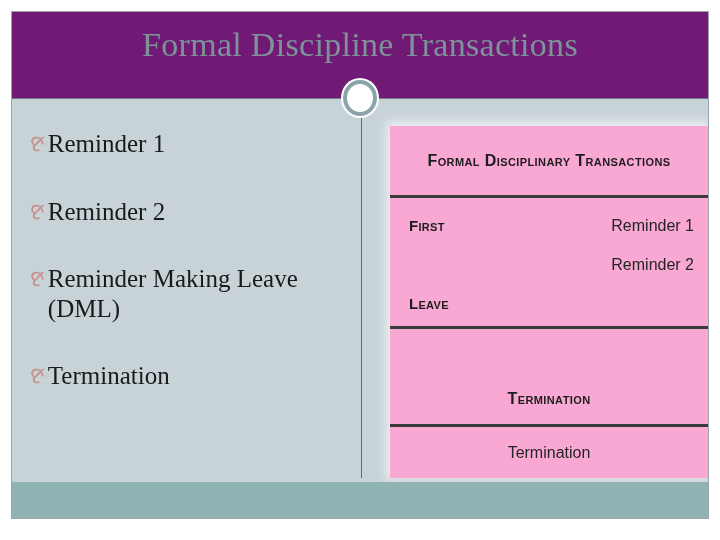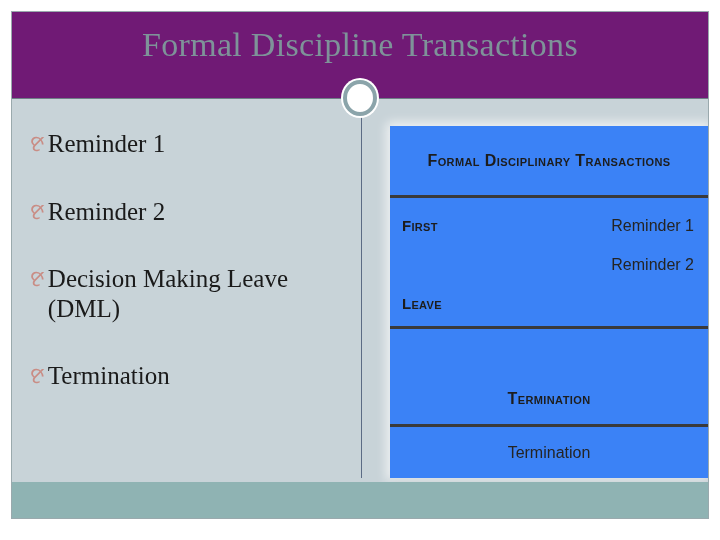--- a/index.html
+++ b/index.html
@@ -145,21 +145,21 @@
     top: 27px;
     width: 318px;
     height: 352px;
     background: #fdfdfd;
     box-sizing: border-box;
     box-shadow: 0 0 10px 3px rgba(255,255,255,0.85),
                 2px 3px 7px rgba(90,105,115,0.35);
   }
 
   .scan-block {
-    background: #3b82f6;
+    background: #f9a8d4;
     box-sizing: border-box;
   }
 
   
   .scan-titleband {
     position: absolute;
     left: 0;
     top: 0;
     width: 100%;
     height: 72px;
@@ -199,20 +199,21 @@
   }
   .scan-row-stage {
     flex: 0 0 108px;
     font-family: "Liberation Sans", "DejaVu Sans", sans-serif;
     font-weight: bold;
     font-size: 15px;
     font-variant: small-caps;
     letter-spacing: 0.3px;
     color: #1d1d1d;
     text-align: left;
+    margin-left: 7px;
   }
   .scan-row-action {
     flex: 1 1 auto;
     font-family: "Liberation Sans", "DejaVu Sans", sans-serif;
     font-weight: 400;
     font-size: 16px;
     color: #242424;
     text-align: right;
     padding-right: 6px;
   }
@@ -289,21 +290,21 @@
         <span class="bullet-text">Reminder 1</span>
       </div>
 
       <div class="bullet-item">
         <span class="bullet-mark">⅋</span>
         <span class="bullet-text">Reminder 2</span>
       </div>
 
       <div class="bullet-item">
         <span class="bullet-mark">⅋</span>
-        <span class="bullet-text">Decision Making Leave (DML)</span>
+        <span class="bullet-text">Reminder Making Leave (DML)</span>
       </div>
 
       <div class="bullet-item">
         <span class="bullet-mark">⅋</span>
         <span class="bullet-text">Termination</span>
       </div>
 
     </div>
 
     <div class="chart-column">

